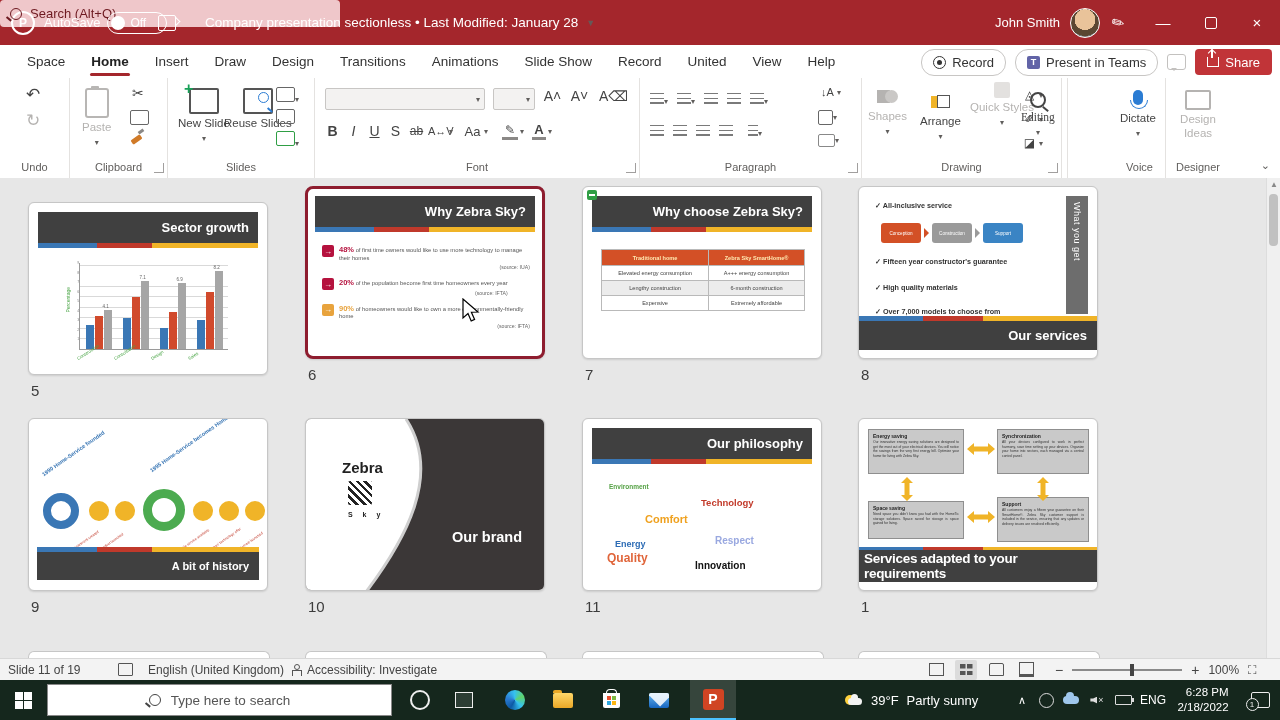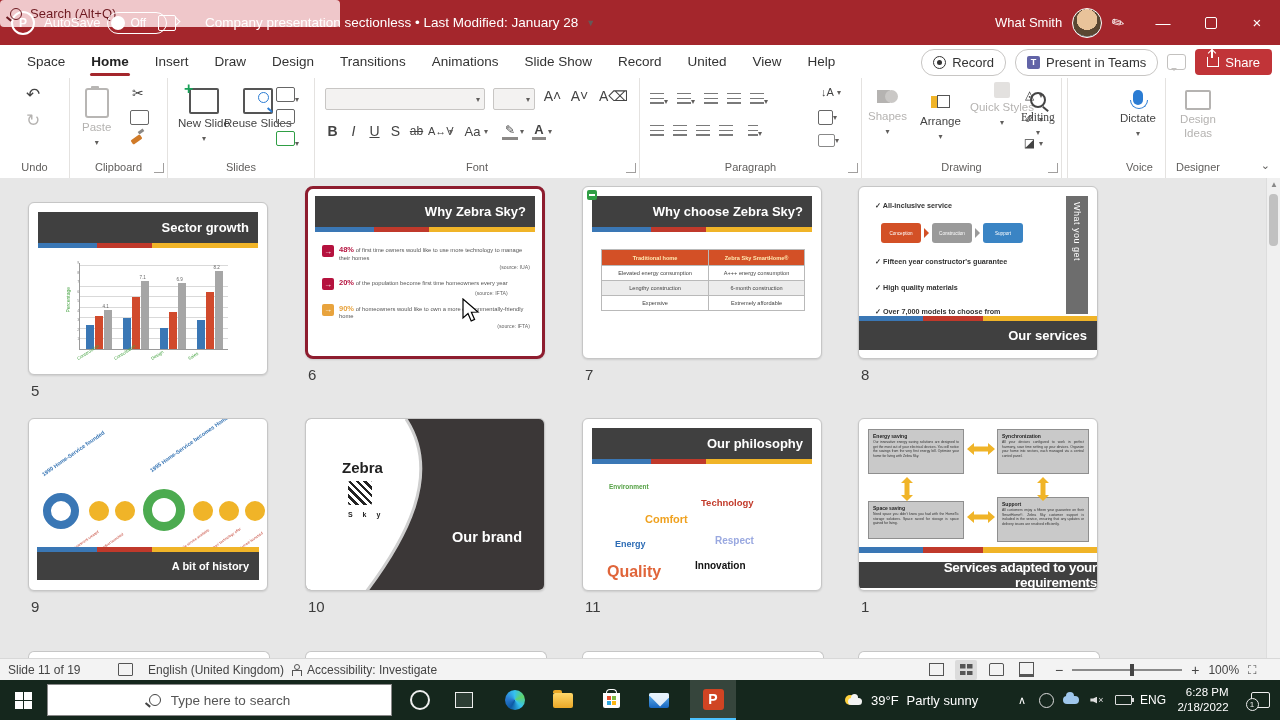--- a/index.html
+++ b/index.html
@@ -250,21 +250,21 @@
       </div>
     <div class="tb-item doc-title">
       <span>Company presentation sectionless • Last Modified: January 28</span>
         <span class="caret">▼</span>
     </div>
     <div class="tb-search">
       <span class="mag"></span>
       <span>Search (Alt+Q)</span>
     </div>
     <div class="tb-item user">
-      <span>What Smith</span>
+      <span>John Smith</span>
       <span class="avatar"></span>
     </div>
     <div class="tb-item wand">
         <span style="transform:rotate(-30deg);font-size:15px;">✎</span>
       </div>
     <div class="tb-item winbtn min">—</div>
     <div class="tb-item winbtn res">
         <span class="glyph"></span>
       </div>
     <div class="tb-item winbtn cls">×</div>
@@ -644,21 +644,21 @@
         <div class="sl-stripe">
             <i class="st-b"></i>
             <i class="st-r"></i>
             <i class="st-y"></i>
           </div>
         <span class="word" style="left:26px;top:64px;font-size:6.5px;color:#56a246;">Environment</span>
         <span class="word" style="left:118px;top:78px;font-size:9.5px;color:#c23a2a;">Technology</span>
         <span class="word" style="left:62px;top:94px;font-size:11px;color:#efa11f;">Comfort</span>
         <span class="word" style="left:32px;top:120px;font-size:9px;color:#2d6cb5;">Energy</span>
         <span class="word" style="left:132px;top:116px;font-size:10px;color:#99a8e0;">Respect</span>
-        <span class="word" style="left:24px;top:144px;font-size:16px;color:#e0653a;text-align:right;">Quality</span>
+        <span class="word" style="left:24px;top:132px;font-size:12px;color:#e0653a;text-align:right;">Quality</span>
         <span class="word" style="left:112px;top:141px;font-size:10px;color:#111;">Innovation</span>
       </div>
       <div class="num">11</div>
     </div>
 
     <div class="card" style="left:858px;top:240px;">
       <div class="thumb">
         <div class="s12-box" style="left:9px;top:10px;width:96px;height:45px;">
           <div class="s12-t">Energy saving</div>
             <div class="s12-b">Our innovative energy saving solutions are designed to get the most out of your electrical devices. You will notice the savings from the very first energy bill. Optimize your home for living with Zebra Sky.</div>
@@ -685,21 +685,21 @@
             <path d="M6 0 L12 6 H8.5 V18 H12 L6 24 L0 18 H3.5 V6 H0 Z" fill="#f0b428"></path>
           </svg>
         <svg class="s12-arrow" style="left:178px;top:58px;" width="12" height="24" viewBox="0 0 12 24">
             <path d="M6 0 L12 6 H8.5 V18 H12 L6 24 L0 18 H3.5 V6 H0 Z" fill="#f0b428"></path>
           </svg>
         <div class="foot-stripe" style="left:0;right:0;bottom:38px;">
             <i class="st-b" style="height:6px;"></i>
             <i class="st-r" style="height:6px;"></i>
             <i class="st-y" style="height:6px;"></i>
           </div>
-        <div class="sl-foot" style="left:0;right:0;bottom:2px;height:26px;font-size:13.5px;padding-left:5px;letter-spacing:-.3px;text-align:right;">Services adapted to your requirements</div>
+        <div class="sl-foot" style="left:0;right:0;bottom:8px;height:32px;font-size:13.5px;padding-left:5px;letter-spacing:-.3px;">Services adapted to your requirements</div>
       </div>
       <div class="num">1</div>
     </div>
 
     <div class="sliver" style="left:28px;top:473px;"></div>
     <div class="sliver" style="left:305px;top:473px;"></div>
     <div class="sliver" style="left:582px;top:473px;"></div>
     <div class="sliver" style="left:858px;top:473px;"></div>
 
   </div>

